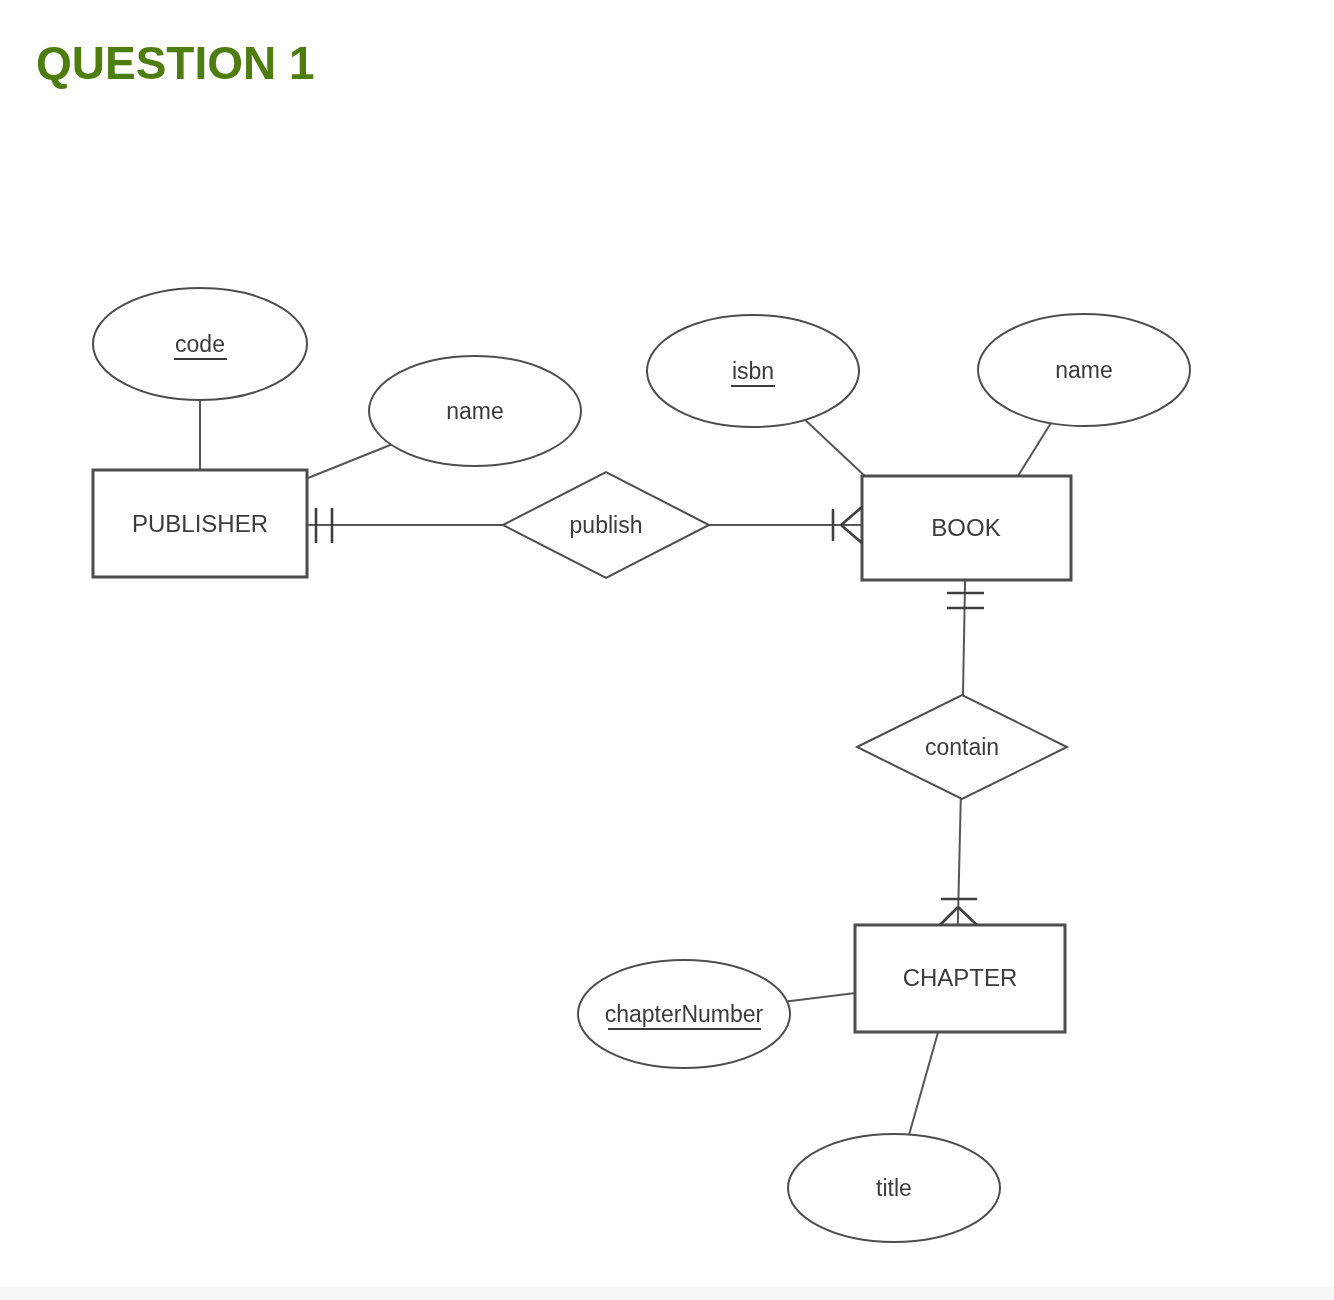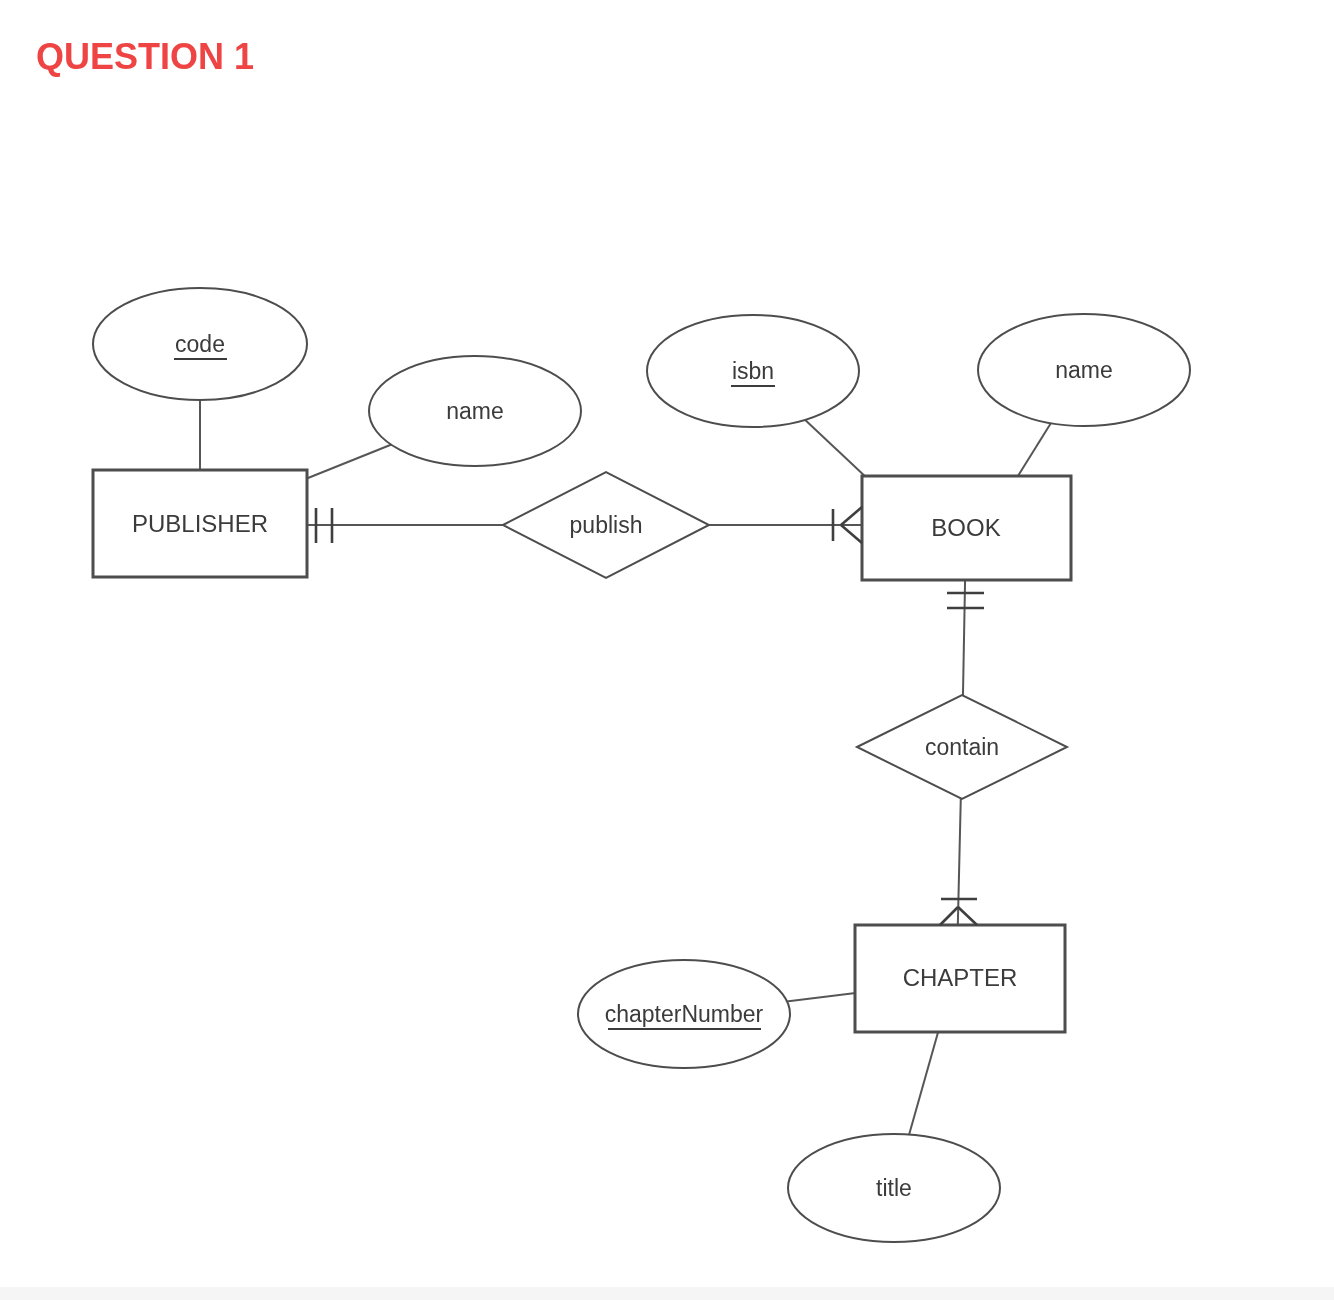--- a/index.html
+++ b/index.html
@@ -9,24 +9,24 @@
     height: 1300px;
     background: #ffffff;
     overflow: hidden;
     font-family: "Liberation Sans", sans-serif;
   }
   .heading {
     position: absolute;
     left: 36px;
     top: 36px;
     margin: 0;
-    font-size: 36px;
+    font-size: 46px;
     font-weight: bold;
     letter-spacing: 0px;
-    color: #ef4444;
+    color: #4d7c0f;
   }
   .diagram-svg { position: absolute; left: 0; top: 0; }
   .connector {
     stroke: #565656;
     stroke-width: 2;
     fill: none;
   }
   .shape {
     fill: #ffffff;
     stroke: #4d4d4d;

